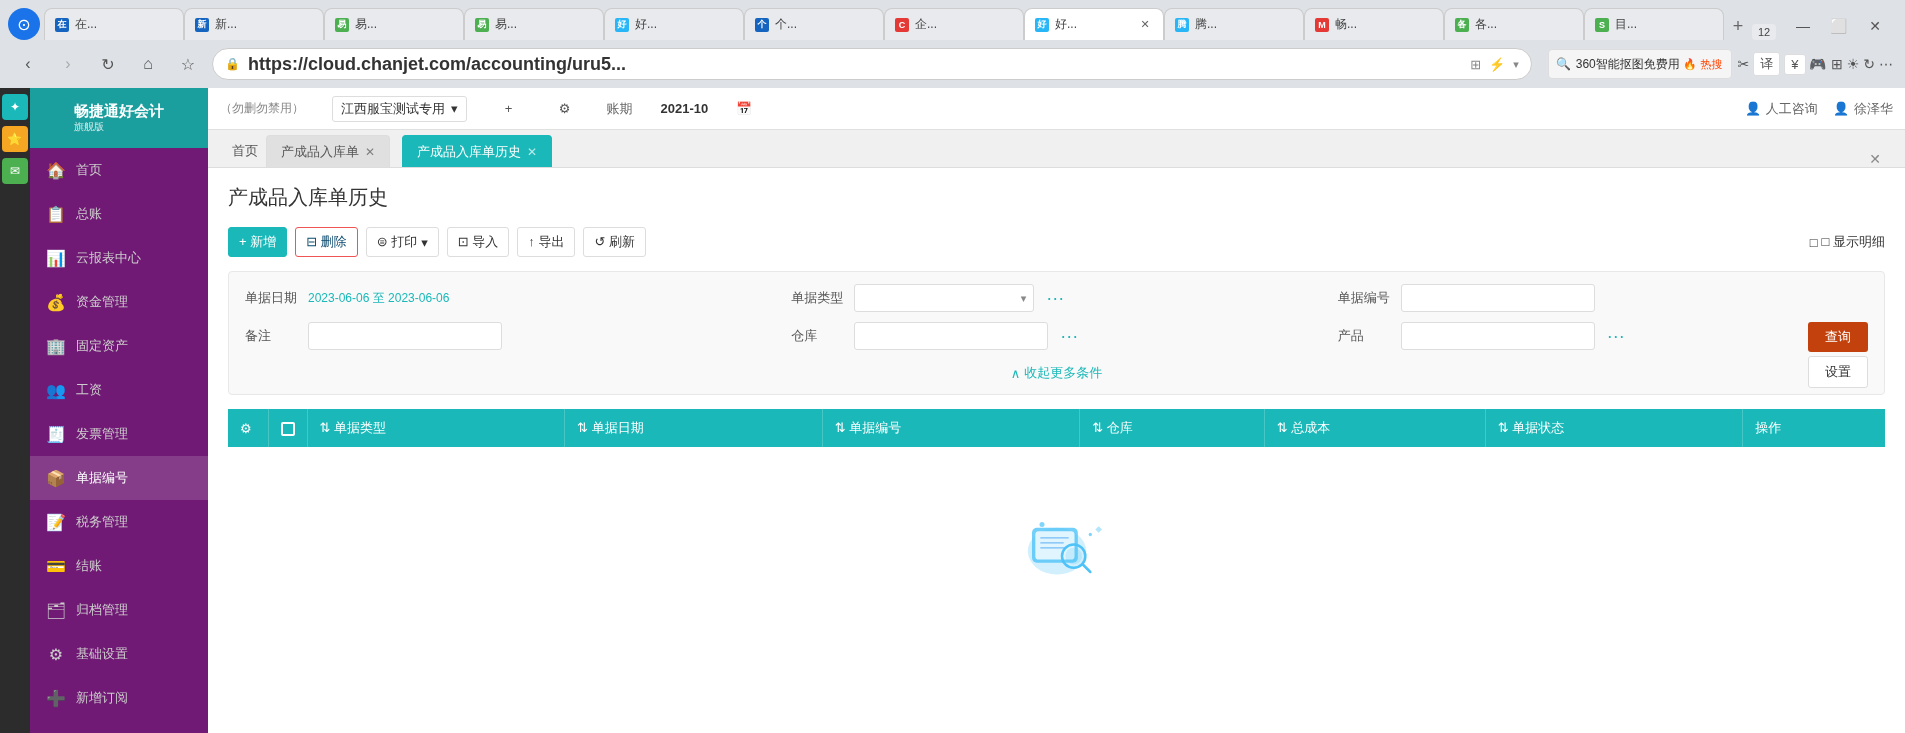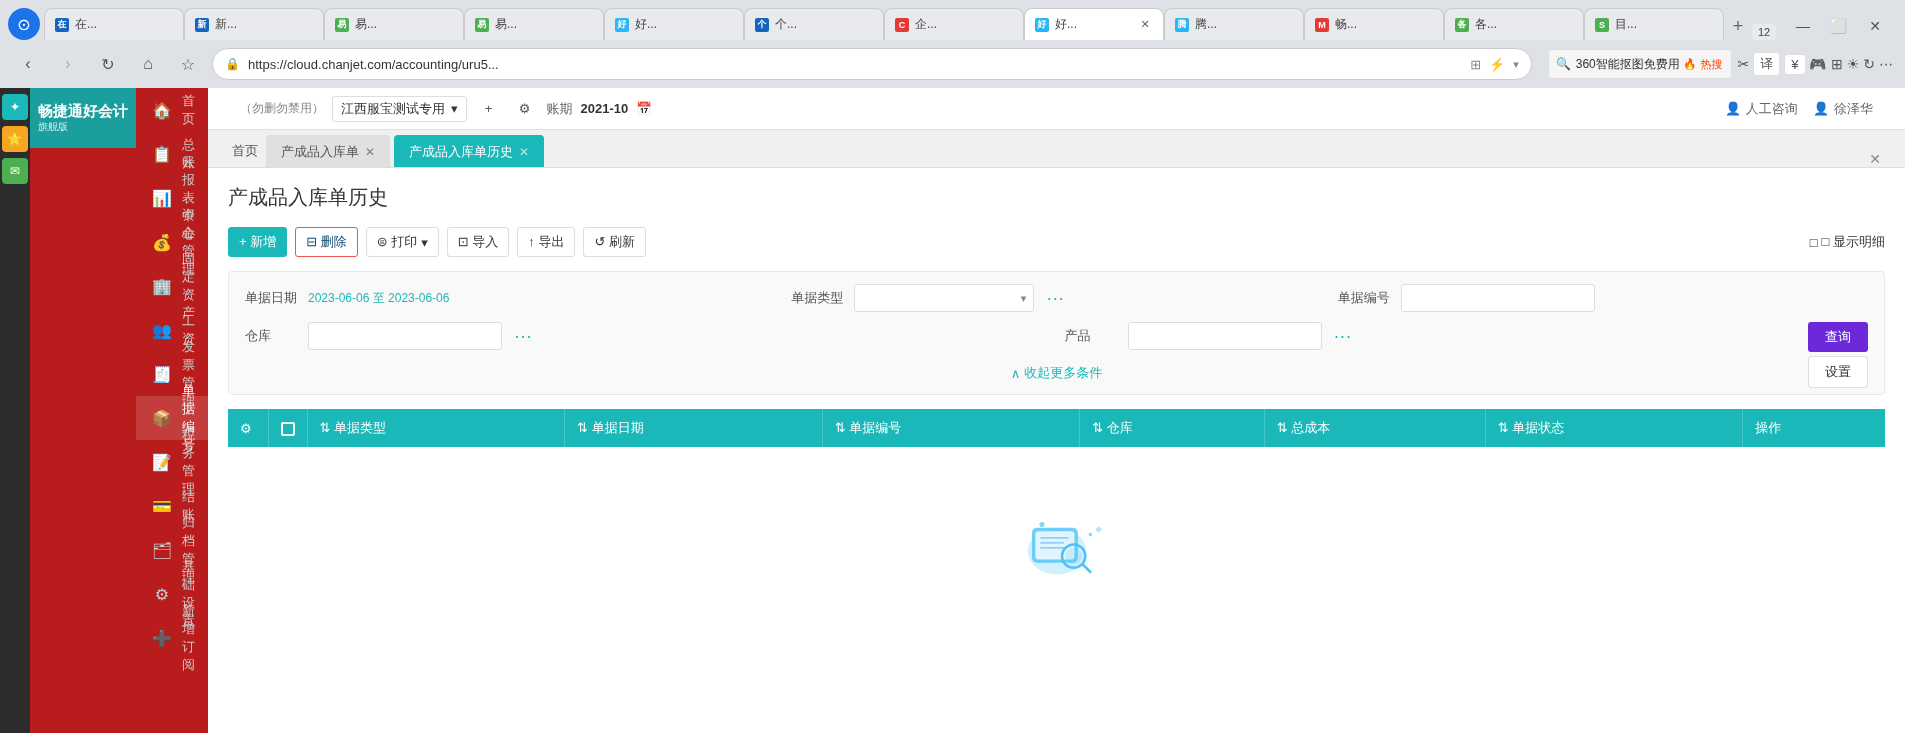--- a/index.html
+++ b/index.html
@@ -18,58 +18,58 @@
     .tab-new { width: 28px; height: 28px; display: flex; align-items: center; justify-content: center; font-size: 18px; color: #666; cursor: pointer; }
     .tab-count { background: #e8eaed; border-radius: 4px; padding: 2px 6px; font-size: 11px; color: #444; margin-left: 0; }
     .browser-controls-right { margin-left: auto; display: flex; align-items: center; gap: 8px; padding: 0 8px; }
     .browser-btn { width: 28px; height: 28px; display: flex; align-items: center; justify-content: center; font-size: 14px; color: #555; cursor: pointer; border-radius: 4px; }
 
     
     .address-bar { height: 48px; background: #dee1e6; display: flex; align-items: center; padding: 0 12px; gap: 8px; }
     .nav-btn { width: 32px; height: 32px; border-radius: 50%; display: flex; align-items: center; justify-content: center; font-size: 16px; color: #555; cursor: pointer; }
     .nav-btn.disabled { color: #aaa; cursor: default; }
     .url-bar { flex: 1; height: 32px; background: #fff; border-radius: 20px; display: flex; align-items: center; padding: 0 12px; gap: 8px; border: 1px solid #ccc; }
-    .url-text { flex: 1; font-size: 13px; color: #333; overflow: hidden; text-overflow: ellipsis; white-space: nowrap; }
+    .url-text { flex: 1; font-size: 18px; color: #333; overflow: hidden; text-overflow: ellipsis; white-space: nowrap; font-weight: bold; }
     .url-icon { color: #5f6368; font-size: 12px; }
     .toolbar-icons { display: flex; align-items: center; gap: 6px; margin-left: 8px; }
     .toolbar-icon-btn { height: 30px; display: flex; align-items: center; padding: 0 8px; gap: 4px; font-size: 12px; color: #333; cursor: pointer; background: #f5f5f5; border: 1px solid #ddd; border-radius: 4px; }
     .toolbar-icon-btn .hot { color: #f40; font-size: 11px; }
 
     
     .app-area { flex: 1; display: flex; overflow: hidden; }
 
     
     .sidebar-icons { width: 30px; background: #2c2c2c; display: flex; flex-direction: column; align-items: center; padding: 6px 0; gap: 6px; }
     .side-icon { width: 26px; height: 26px; border-radius: 4px; display: flex; align-items: center; justify-content: center; font-size: 14px; cursor: pointer; }
 
     
-    .app-sidebar { width: 178px; background: #b91c1c; display: flex; flex-direction: row; }
+    .app-sidebar { width: 178px; background: #701a75; display: flex; flex-direction: column; }
     .sidebar-header { height: 60px; background: #1a9e9e; display: flex; align-items: center; justify-content: center; padding: 8px; }
     .sidebar-logo-text { color: #fff; font-size: 15px; font-weight: bold; text-align: center; line-height: 1.2; }
     .sidebar-logo-sub { color: rgba(255,255,255,0.8); font-size: 10px; }
     .sidebar-menu { flex: 1; overflow-y: auto; }
     .sidebar-item { height: 44px; display: flex; align-items: center; padding: 0 16px; gap: 10px; color: #ccc; cursor: pointer; font-size: 13px; }
     .sidebar-item.active { background: rgba(255,255,255,0.15); color: #fff; }
     .sidebar-item-icon { font-size: 16px; width: 20px; text-align: center; flex-shrink: 0; }
     .sidebar-item-label { flex: 1; }
 
     
     .main-content { flex: 1; background: #f5f5f5; display: flex; flex-direction: column; overflow: hidden; }
 
     
-    .app-header { height: 42px; background: #fff; display: flex; align-items: center; padding: 0 32px; gap: 8px; border-bottom: 1px solid #e0e0e0; }
+    .app-header { height: 42px; background: #fff; display: flex; align-items: center; padding: 0 12px; gap: 28px; border-bottom: 1px solid #e0e0e0; }
     .company-selector { display: flex; align-items: center; gap: 6px; color: #333; font-size: 13px; cursor: pointer; border: 1px solid #ddd; border-radius: 3px; padding: 3px 8px; }
     .period-label { color: #666; font-size: 13px; }
     .period-value { color: #333; font-weight: bold; font-size: 13px; }
     .header-right { margin-left: auto; display: flex; align-items: center; gap: 16px; }
     .header-icon-btn { display: flex; align-items: center; gap: 4px; font-size: 13px; color: #666; cursor: pointer; }
 
     
     .page-tabs { height: 38px; background: #f0f0f0; display: flex; align-items: flex-end; padding: 0 16px; gap: 0; border-bottom: 1px solid #ddd; }
-    .page-tab { height: 32px; padding: 0 14px; display: flex; align-items: center; gap: 6px; font-size: 13px; color: #555; cursor: pointer; border-radius: 4px 4px 0 0; background: #e0e0e0; border: 1px solid #ddd; border-bottom: none; margin-right: 4px; }
+    .page-tab { height: 32px; padding: 0 14px; display: flex; align-items: center; gap: 6px; font-size: 13px; color: #555; cursor: pointer; border-radius: 4px 4px 0 0; background: #e0e0e0; border: 1px solid #ddd; border-bottom: none; margin-right: 12px; }
     .page-tab.active { background: #1ab8b8; color: #fff; border-color: #1ab8b8; }
     .page-tab-close { font-size: 12px; opacity: 0.7; }
     .breadcrumb-link { font-size: 13px; color: #555; cursor: pointer; padding: 0 8px; display: flex; align-items: center; height: 32px; }
 
     
     .page-content { flex: 1; padding: 16px 20px; overflow-y: auto; background: #fff; }
     .page-title { font-size: 20px; color: #333; font-weight: normal; margin-bottom: 16px; }
 
     
     .content-toolbar { display: flex; align-items: center; gap: 8px; margin-bottom: 14px; flex-wrap: wrap; }
@@ -398,33 +398,37 @@
 
             <div class="filter-group">
               <span class="filter-label">单据编号</span>
               <input type="text" class="filter-input" style="">
             </div>
           </div>
 
           <div style="position:relative;">
             <div class="filter-row">
               <div class="filter-group">
+                <span class="filter-label">备注</span>
+                <input type="text" class="filter-input" style="">
+              </div>
+              <div class="filter-group">
                 <span class="filter-label">仓库</span>
                 <input type="text" class="filter-input" style="">
                 <span class="filter-dots">···</span>
               </div>
               <div class="filter-group">
                 <span class="filter-label">产品</span>
                 <input type="text" class="filter-input" style="">
                 <span class="filter-dots">···</span>
               </div>
             </div>
 
             <div style="position:absolute;right:0;top:0;display:flex;flex-direction:column;gap:4px;">
-              <button style="background:#6d28d9;color:#fff;border:none;border-radius:3px;padding:6px 16px;font-size:13px;cursor:pointer;min-width:60px;">查询</button>
+              <button style="background:#c2410c;color:#fff;border:none;border-radius:3px;padding:6px 16px;font-size:13px;cursor:pointer;min-width:60px;">查询</button>
               <button style="background:#fff;color:#333;border:1px solid #ddd;border-radius:3px;padding:6px 16px;font-size:13px;cursor:pointer;min-width:60px;">设置</button>
             </div>
           </div>
 
 
           <div class="collapse-center">
             <div class="collapse-btn">
               <span>∧</span>
               <span>收起更多条件</span>
             </div>

